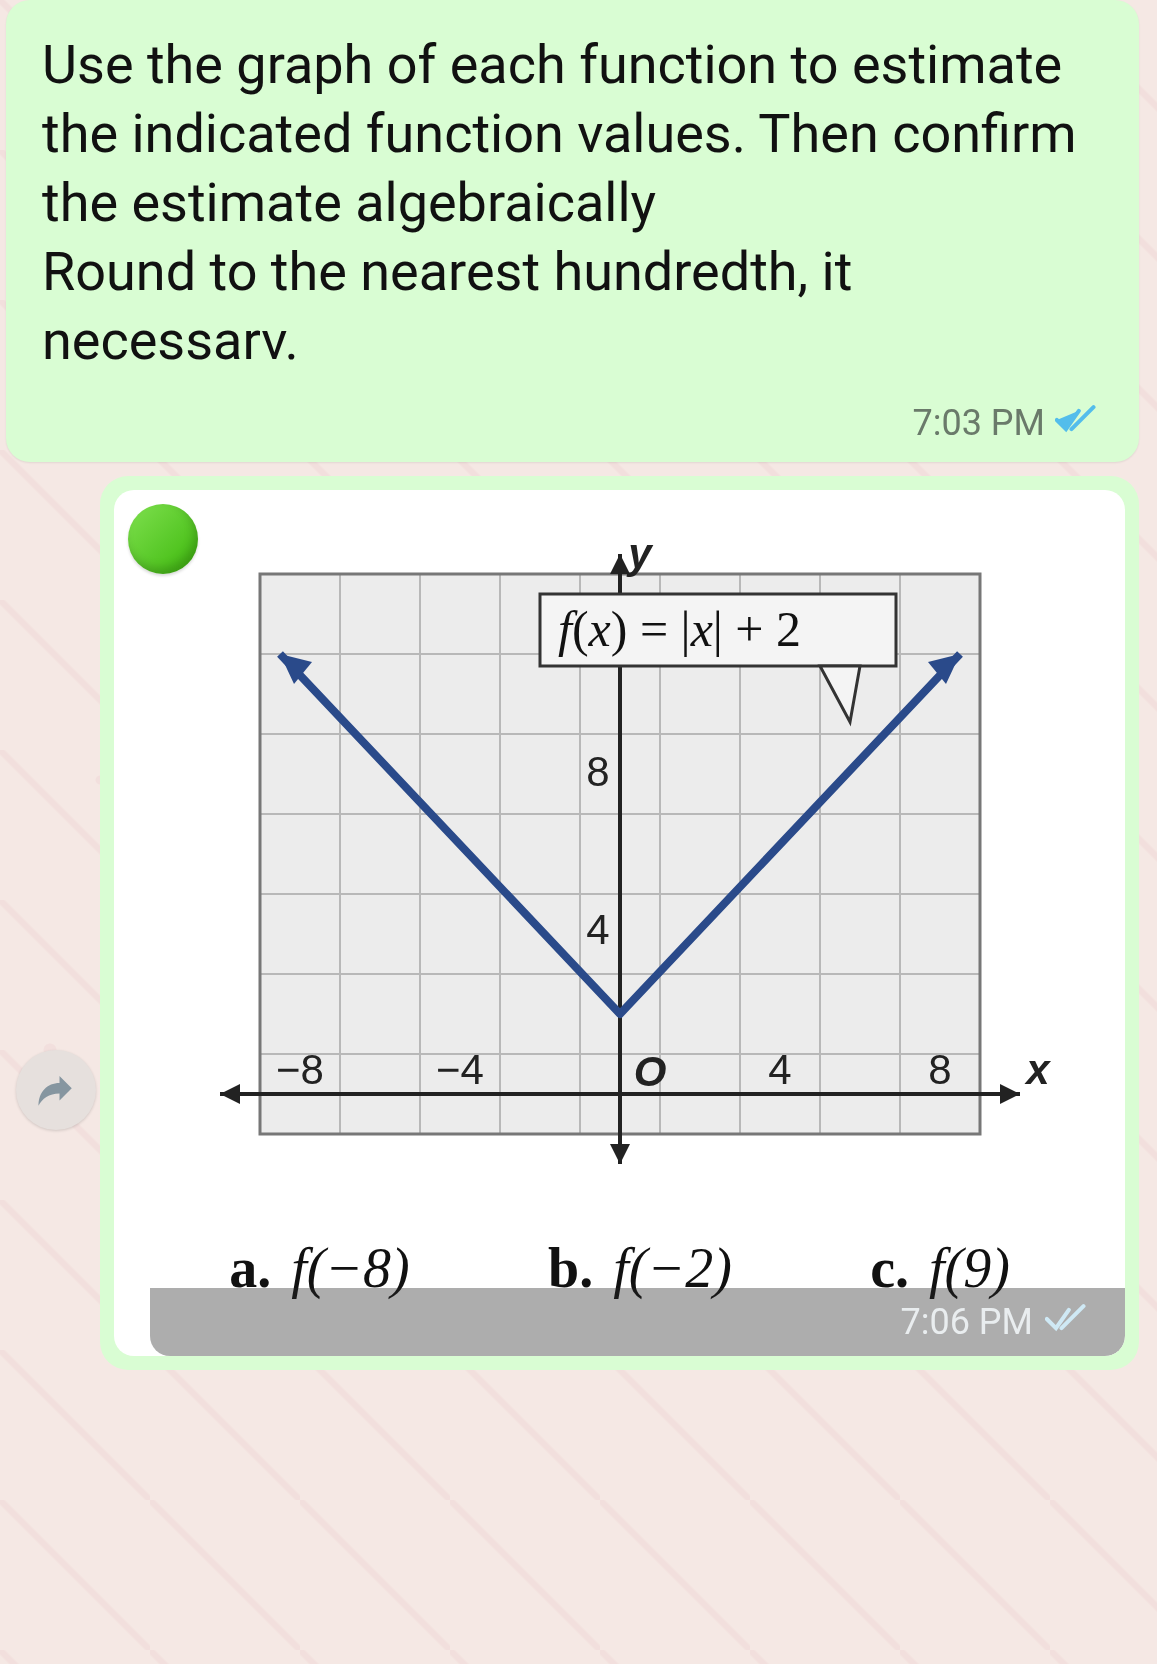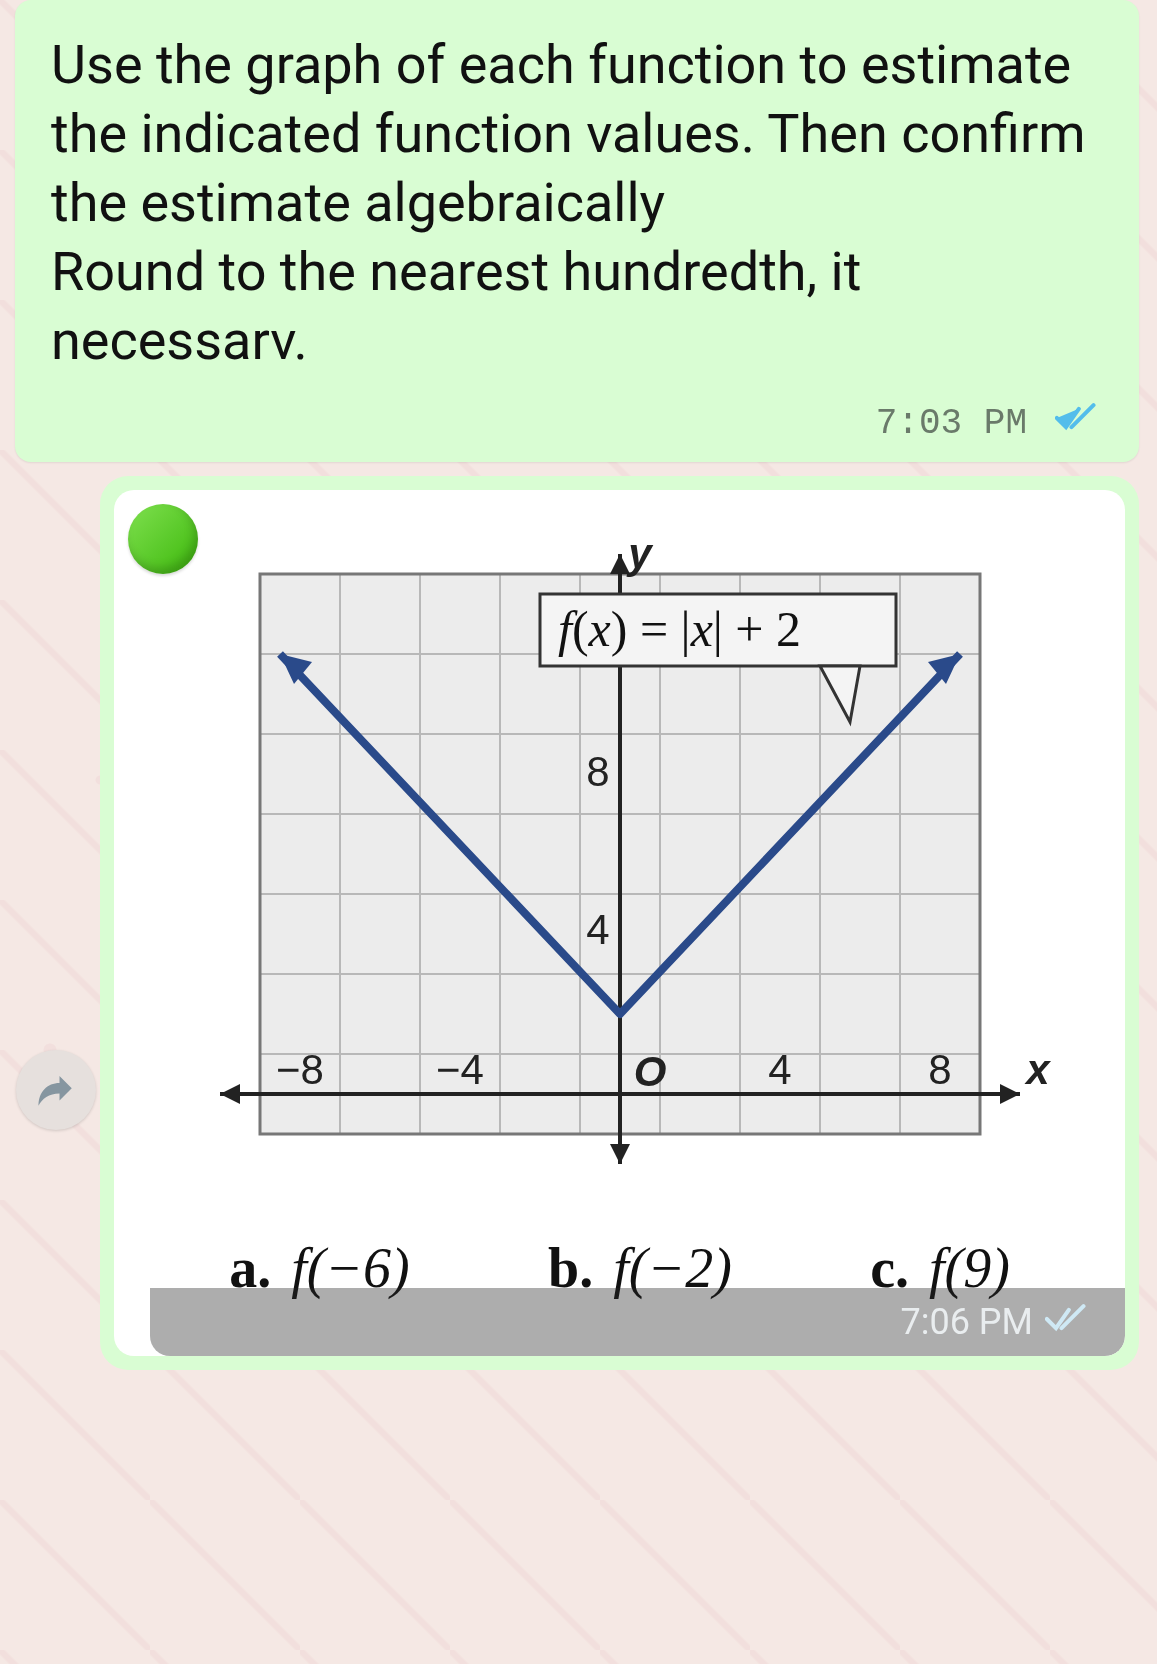--- a/index.html
+++ b/index.html
@@ -17,23 +17,23 @@
     opacity: 0.1;
     pointer-events: none;
     background:
       radial-gradient(circle at 50px 1050px, #d9a 6px, transparent 7px),
       radial-gradient(circle at 100px 780px, #d9a 4px, transparent 5px),
       radial-gradient(circle at 1100px 700px, #d9a 4px, transparent 5px),
       radial-gradient(circle at 1120px 300px, #d9a 3px, transparent 4px),
       linear-gradient(45deg, transparent 48%, #d9a 49%, #d9a 51%, transparent 52%) 0 0/150px 150px;
   }
   .bubble {
-    border-radius: 16px;
+    border-radius: 24px;
     padding: 30px 36px 30px 36px;
-    margin: 0 18px 14px 15px;
+    margin: 0 18px 14px 6px;
     position: relative;
     box-shadow: 0 1px 2px rgba(0,0,0,0.08);
   }
   .bubble-green {
     background: #d9fdd3;
   }
   .bubble-img {
     background: #d9fdd3;
     padding: 14px;
     margin-left: 100px;
@@ -50,22 +50,21 @@
     color: #111;
   }
   .timestamp {
     position: absolute;
     right: 40px;
     bottom: 18px;
     font-size: 36px;
     color: #6a7a6a;
     display: flex;
     align-items: center;
-    gap: 28px;
-    font-family: Liberation Mono, monospace;
+    gap: 10px;
   }
   .checks {
     color: #53bdeb;
   }
   .checks.dark {
     color: #cfe9f5;
   }
   .forward-btn {
     position: absolute;
     left: 16px;
@@ -229,21 +228,21 @@
           <text x="398" y="122" font-family="'Times New Roman', serif" font-size="50" fill="#111"><tspan font-style="italic">f</tspan>(<tspan font-style="italic">x</tspan>) = |<tspan font-style="italic">x</tspan>| + 2</text>
 
           <polygon points="660,142 700,142 690,198" fill="#f4f4f4" stroke="#333" stroke-width="3"></polygon>
         </g>
       </svg>
     </div>
 
     <div class="question-row">
       <div>
         <span class="label">a.</span>
-        <span class="fn">f(−6)</span>
+        <span class="fn">f(−8)</span>
       </div>
       <div>
         <span class="label">b.</span>
         <span class="fn">f(−2)</span>
       </div>
       <div>
         <span class="label">c.</span>
         <span class="fn">f(9)</span>
       </div>
     </div>

